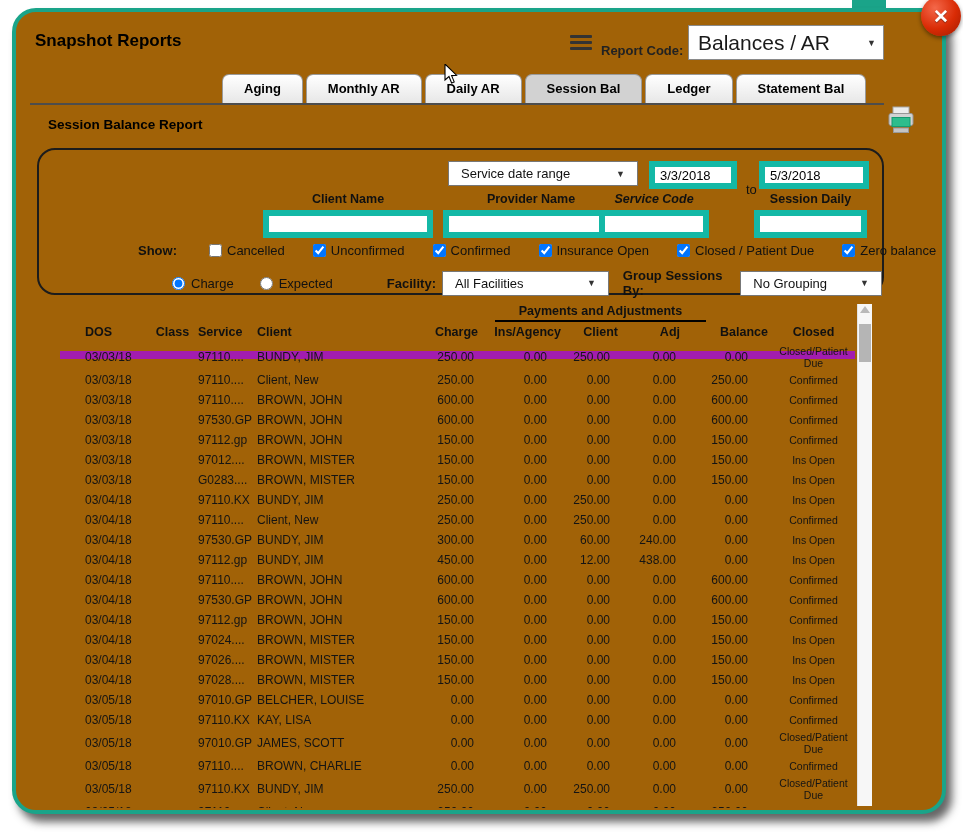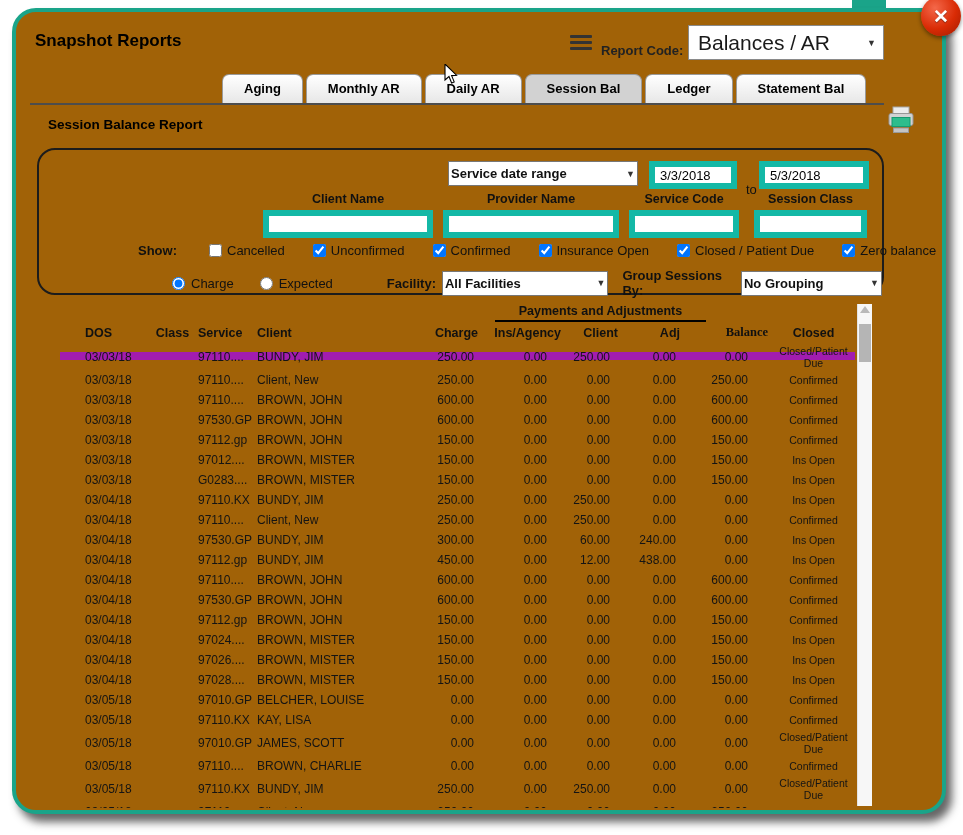--- a/index.html
+++ b/index.html
@@ -37,30 +37,30 @@
   .tab.active { background:#d2d2d2; }
   .tab-line { position:absolute; left:14px; top:91px; width:854px; border-top:2px solid #4d4d4d; }
 
   .section-title { position:absolute; left:32px; top:105px; font-size:13.5px; font-weight:bold; color:#000; }
   .printer { position:absolute; left:870px; top:94px; cursor:pointer; }
 
   
   .filter { position:absolute; left:21px; top:136px; width:847px; height:147px;
     border:2px solid #1c1c1c; border-radius:18px; }
   .sel { background:#fff; border:1px solid #777; display:flex; align-items:center;
-    justify-content:space-between; padding:0 2px; font-size:13px; cursor:pointer; white-space:nowrap;font-weight:bold; }
+    justify-content:space-between; padding:0 12px; font-size:13px; cursor:pointer; white-space:nowrap; }
   .filter input[type=text] { border:6px solid #14b8a6; background:#fff; font-size:13px;
     font-family:"Liberation Sans",sans-serif; padding:8px 5px; }
   .dr-select { position:absolute; left:409px; top:11px; width:190px; height:25px; }
   .date-from { position:absolute; left:610px; top:11px; width:88px; height:25px; }
   .to-label { position:absolute; left:707px; top:32px; font-size:13px; }
   .date-to { position:absolute; left:720px; top:11px; width:110px; height:25px; }
   .f-label { position:absolute; top:42px; font-size:12.5px; font-weight:bold; text-align:center; }
   .f-input { position:absolute; top:60px; height:23px; }
-  .l1{left:224px;width:170px;} .l2{left:404px;width:176px;} .l3{left:590px;width:110px;} .l4{left:715px;width:113px;}
+  .l1{left:224px;width:170px;} .l2{left:404px;width:176px;} .l3{left:560px;width:110px;font-style:italic;} .l4{left:715px;width:113px;}
   .show-row { position:absolute; left:99px; top:93px; display:flex; align-items:center; gap:20px; font-size:13px; }
   .show-row .cap { font-weight:bold; margin-right:4px; }
   .show-row label { display:flex; align-items:center; gap:5px; margin-left:8px; cursor:pointer; white-space:nowrap; }
   .bottom-row { position:absolute; left:133px; top:118px; display:flex; align-items:center; font-size:13px; }
   .bottom-row label { display:flex; align-items:center; gap:6px; cursor:pointer; }
   .bold { font-weight:bold; }
   .fac-sel { width:183px; height:25px; margin:0 14px 0 6px; }
   .grp-sel { width:155px; height:25px; margin-left:6px; }
 
   
@@ -70,21 +70,21 @@
     grid-template-columns:90px 45px 58px 137px 88px 85px 55px 64px 90px 83px; align-items:center; }
   .thead { position:absolute; left:44px; top:313px; width:795px; font-size:12.5px; font-weight:bold;
     border-bottom:8px solid #a21caf; padding-bottom:12px; }
   .rows { position:absolute; left:44px; top:332px; width:795px; height:464px; overflow:hidden; }
   .trow { min-height:20px; font-size:12px; color:#141414; }
   .c-dos{padding-left:25px;} .c-class{text-align:center;} .c-svc{padding-left:3px;} .c-client{padding-left:4px;}
   .c-charge{text-align:right;padding-right:4px;} .c-ins{text-align:right;padding-right:16px;}
   .c-cl2{text-align:right;padding-right:8px;} .c-adj{text-align:right;padding-right:6px;}
   .c-bal{text-align:right;padding-right:24px;} .c-closed{text-align:center;}
   .h-charge{padding-right:0;} .h-ins{padding-right:2px;} .h-cl2{padding-right:0;} .h-adj{padding-right:2px;}
-  .h-bal{padding-right:4px;font-family:Liberation Serif, serif;} .h-closed{text-align:center;}
+  .h-bal{padding-right:4px;} .h-closed{text-align:center;}
   .status { font-size:10.5px; line-height:1.15; padding:1px 0; }
 
   
   .sbar { position:absolute; left:841px; top:292px; width:15px; height:502px; background:#f7f7f7;
     border-left:1px solid #e3e3e3; }
   .sbar .up { position:absolute; left:2px; top:2px; width:0; height:0;
     border-left:5px solid transparent; border-right:5px solid transparent; border-bottom:7px solid #b9b9b9; }
   .sbar .thumb { position:absolute; left:1px; top:20px; width:12px; height:38px; background:#b5b5b5; cursor:grab; }
 
   .cursor { position:absolute; left:428px; top:52px; z-index:20; pointer-events:none; }
@@ -139,21 +139,21 @@
       <span>Service date range</span>
       <span class="arrow">▼</span>
     </div>
     <input type="text" class="date-from" value="3/3/2018" style="">
     <span class="to-label">to</span>
     <input type="text" class="date-to" value="5/3/2018" style="">
 
     <div class="f-label l1">Client Name</div>
     <div class="f-label l2">Provider Name</div>
     <div class="f-label l3">Service Code</div>
-    <div class="f-label l4">Session Class</div>
+    <div class="f-label l4">Session Daily</div>
     <input type="text" class="f-input l1" style="">
     <input type="text" class="f-input l2" style="">
     <input type="text" class="f-input l3" style="">
     <input type="text" class="f-input l4" style="">
 
     <div class="show-row">
       <span class="cap">Show:</span>
     <label>
           <input type="checkbox" style="">
           <span>Cancelled</span>

